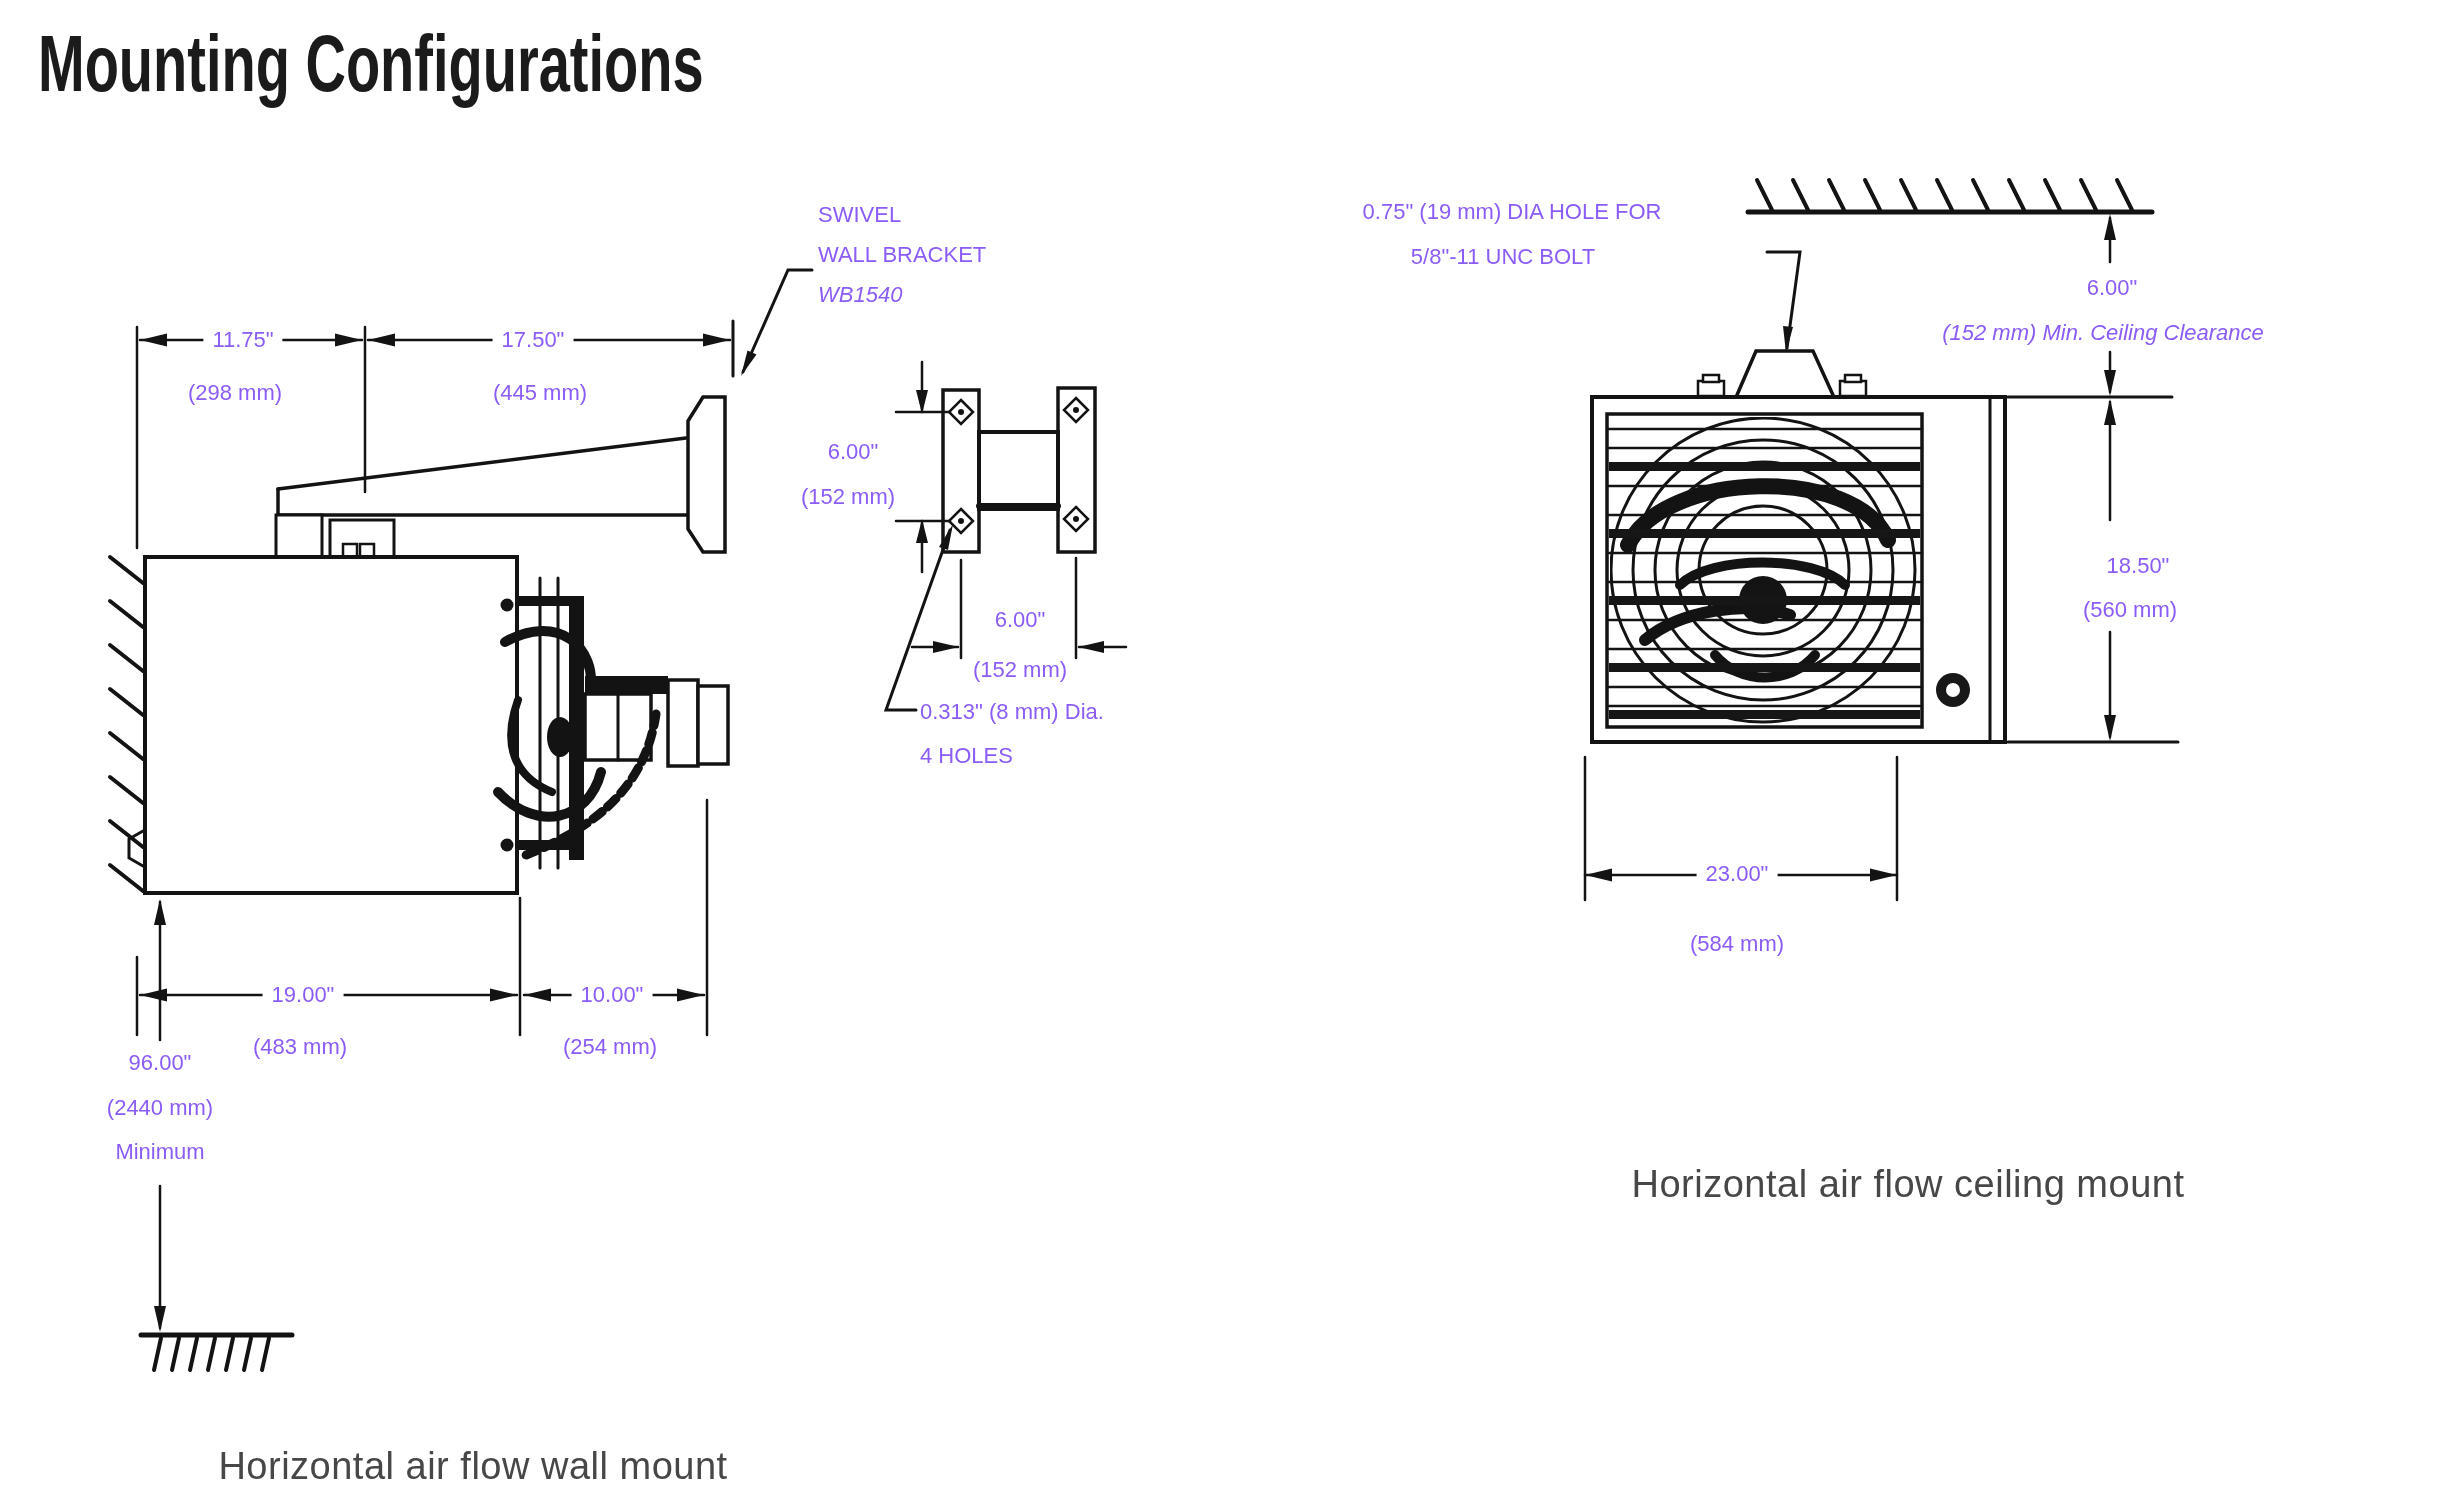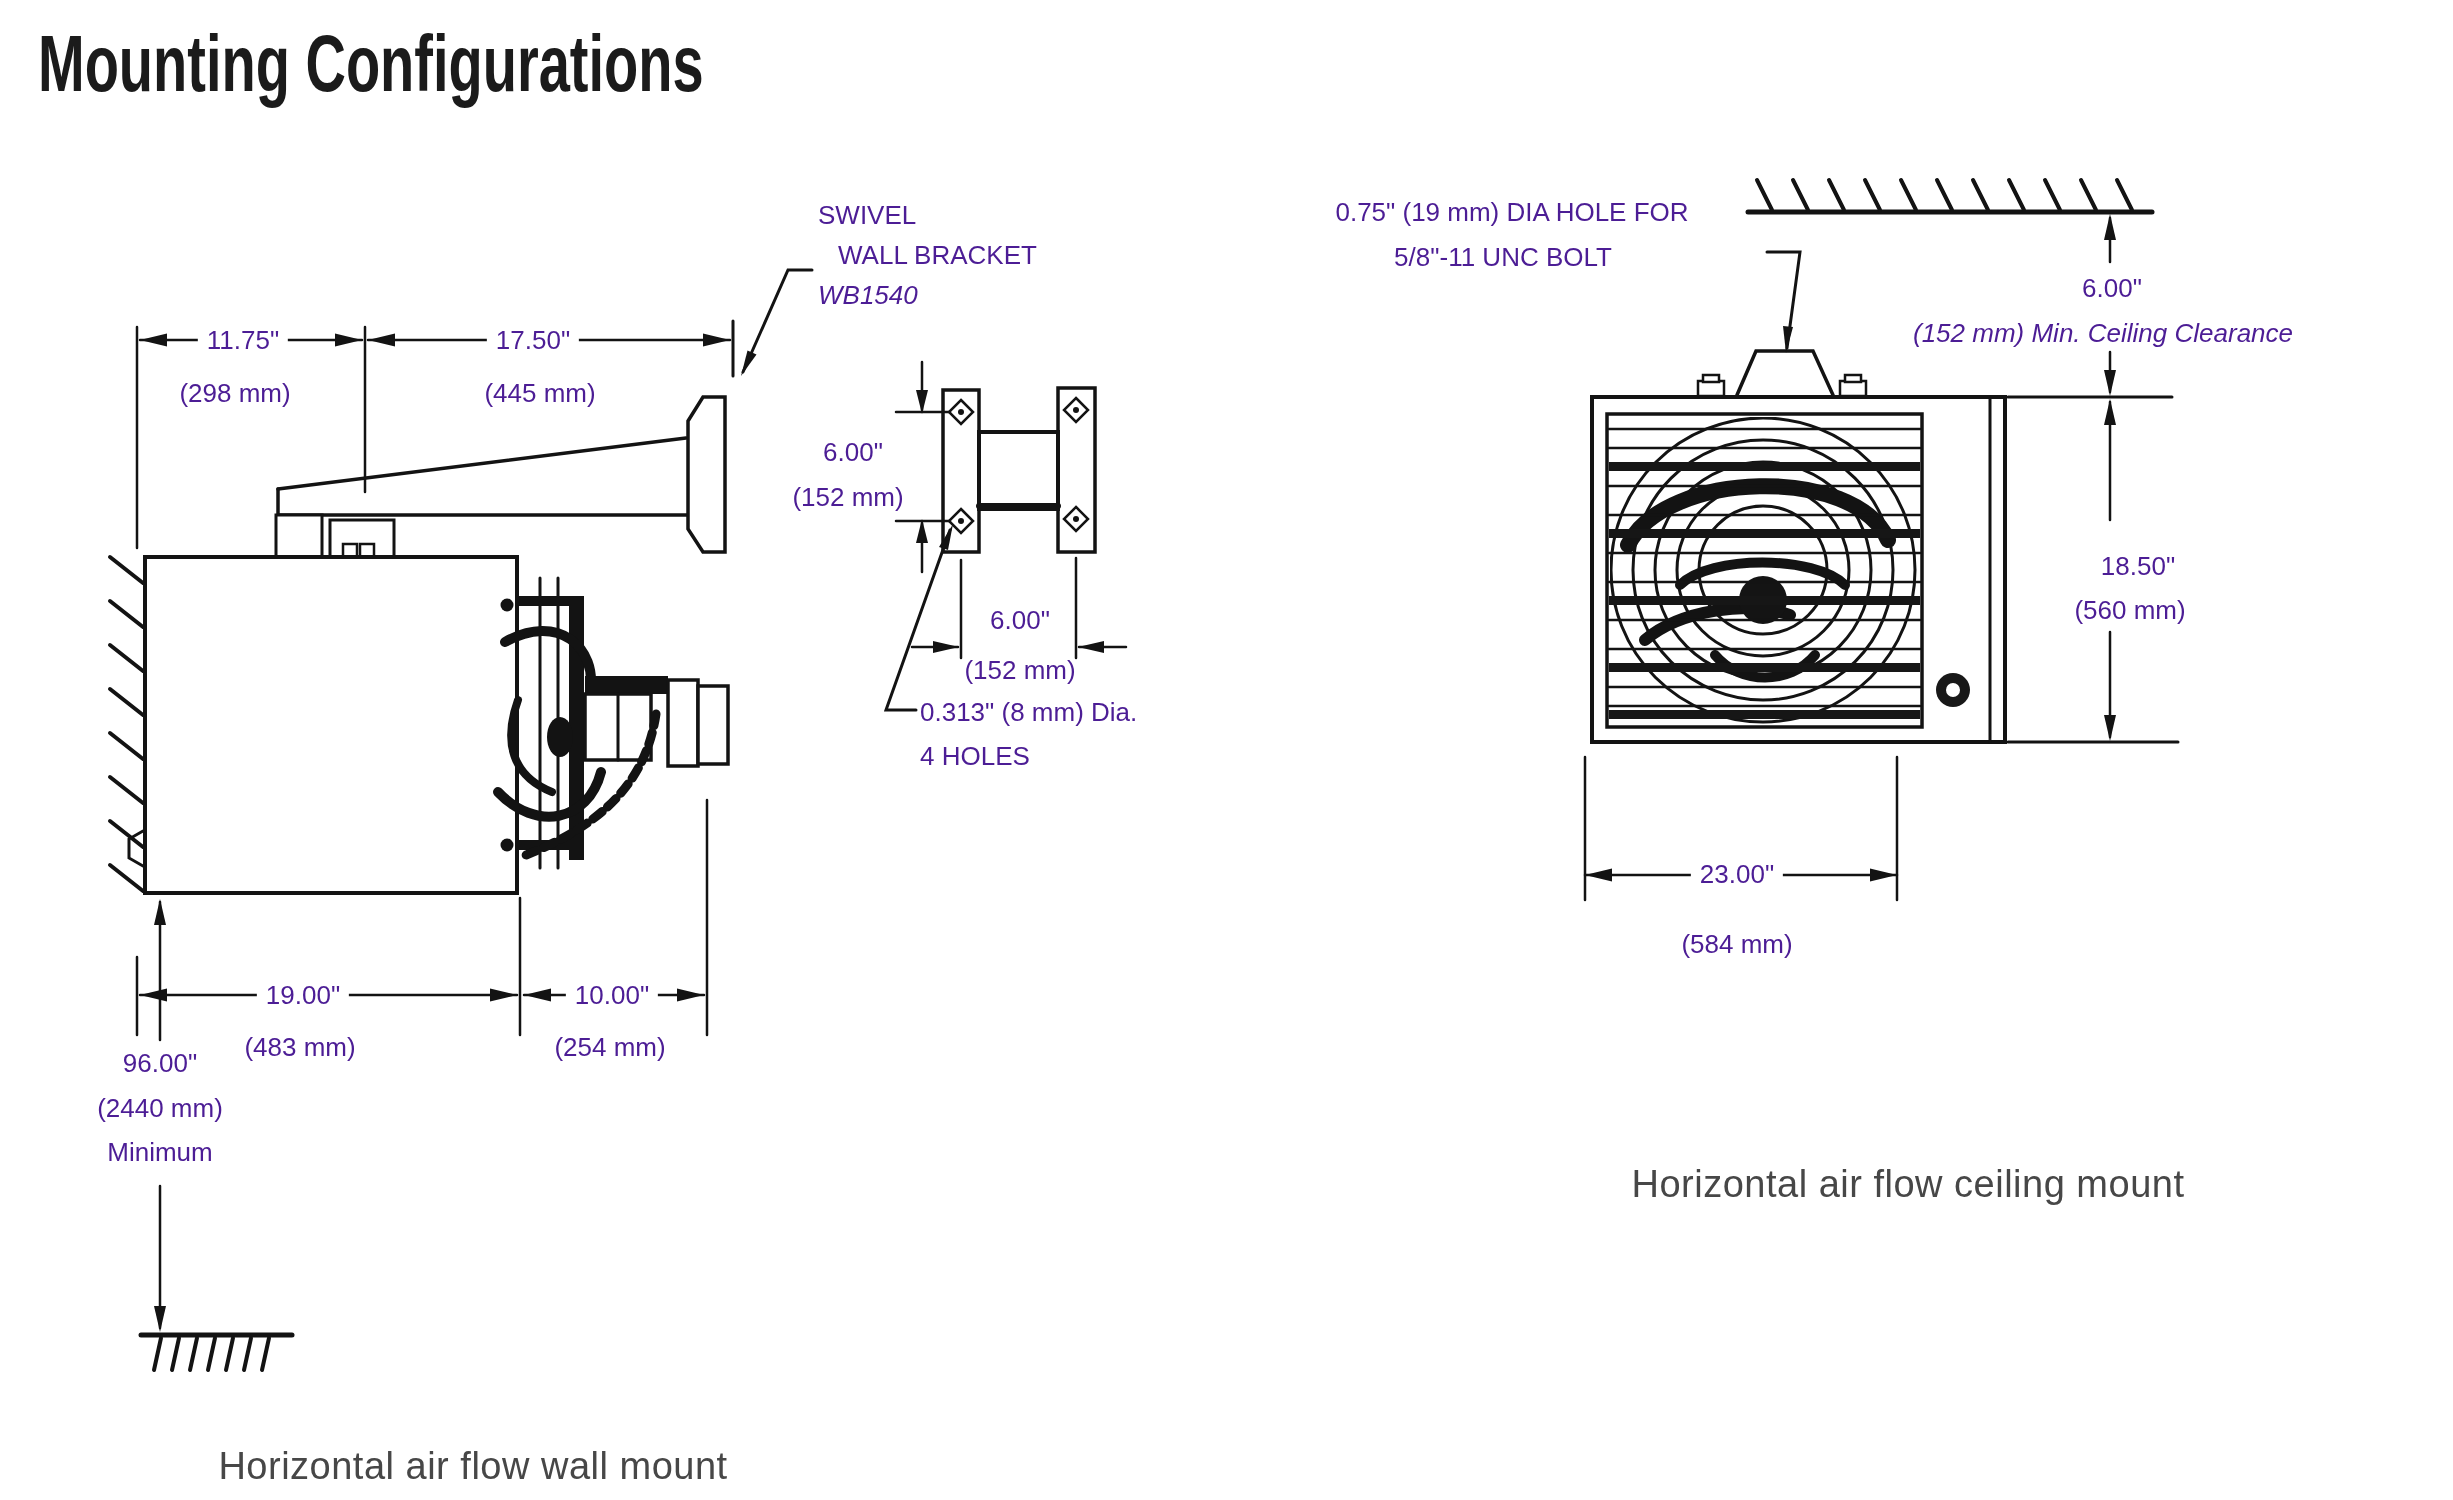--- a/index.html
+++ b/index.html
@@ -1,21 +1,21 @@
 <!DOCTYPE html>
 <html><head>
 <meta charset="utf-8">
 <style>
   html,body{margin:0;padding:0;background:#fff;}
   .canvas{position:relative;width:2453px;height:1500px;background:#ffffff;overflow:hidden;
           font-family:"Liberation Sans","DejaVu Sans",sans-serif;}
   svg.art{position:absolute;left:0;top:0;}
   .title{position:absolute;left:38px;top:18px;font-size:80px;font-weight:800;color:#1b1b1b;
          transform:scaleX(0.70);transform-origin:left top;white-space:nowrap;letter-spacing:0px;}
-  .lbl{position:absolute;font-size:26px;color:#4c1d95;white-space:nowrap;
+  .lbl{position:absolute;font-size:22px;color:#8b5cf6;white-space:nowrap;
        transform:translate(-50%,-50%);text-align:center;line-height:1.1;}
   .lbl.bg{background:#ffffff;padding:0 9px;}
   .lbl.al{transform:translate(0,-50%);text-align:left;}
   .caption{position:absolute;font-size:38px;color:#474747;white-space:nowrap;
            transform:translate(-50%,-50%);letter-spacing:0.5px;}
 </style>
 </head>
 <body>
 
 <div class="canvas">
@@ -239,21 +239,21 @@
 </svg>
 
 <div class="title">Mounting Configurations</div>
 
 <div class="lbl bg" style="left:243px;top:340px;">11.75"</div>
 <div class="lbl" style="left:235px;top:393px;">(298 mm)</div>
 <div class="lbl bg" style="left:533px;top:340px;">17.50"</div>
 <div class="lbl" style="left:540px;top:393px;">(445 mm)</div>
 
 <div class="lbl al" style="left:818px;top:215px;">SWIVEL</div>
-<div class="lbl al" style="left:818px;top:255px;margin-left:20px;">WALL BRACKET</div>
+<div class="lbl al" style="left:818px;top:255px;">WALL BRACKET</div>
 <div class="lbl al" style="left:818px;top:295px;font-style:italic;">WB1540</div>
 
 <div class="lbl" style="left:853px;top:452px;">6.00"</div>
 <div class="lbl" style="left:848px;top:497px;">(152 mm)</div>
 <div class="lbl" style="left:1020px;top:620px;">6.00"</div>
 <div class="lbl" style="left:1020px;top:670px;">(152 mm)</div>
 <div class="lbl al" style="left:920px;top:712px;">0.313" (8 mm) Dia.</div>
 <div class="lbl al" style="left:920px;top:756px;">4 HOLES</div>
 
 <div class="lbl bg" style="left:303px;top:995px;">19.00"</div>

